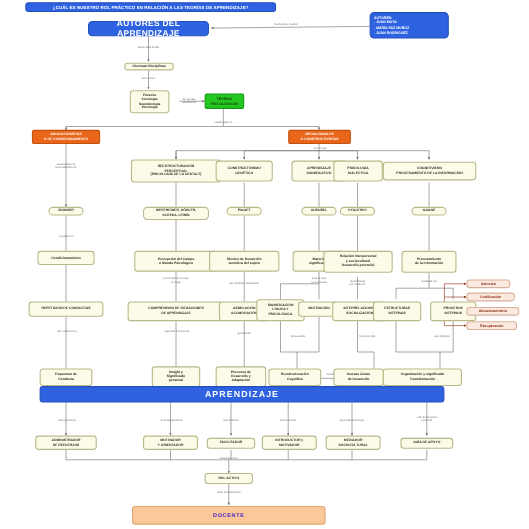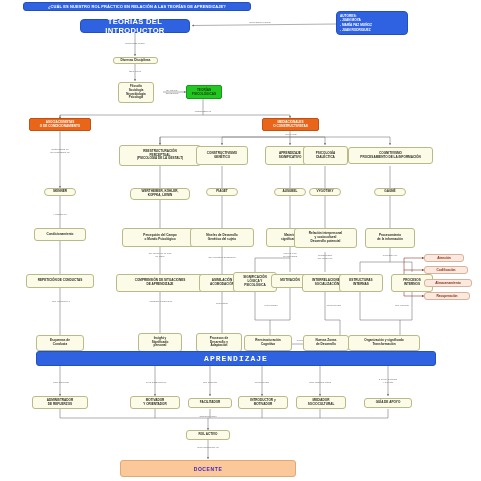--- a/index.html
+++ b/index.html
@@ -25,22 +25,22 @@
   .lbl{position:absolute;color:#6d6d6d;font-size:2.5px;line-height:1.3;
        text-align:center;z-index:2;white-space:pre-line;}
 
   #q-title{left:23px;top:2px;width:228px;height:9px;border-radius:3px;
            font-size:4px;letter-spacing:.1px;}
   #main-title{left:80px;top:19px;width:110px;height:14px;border-radius:4px;
               font-size:7.6px;letter-spacing:.3px;}
   #authors{left:336px;top:11px;width:72px;height:24px;border-radius:4px;
            font-size:3.2px;line-height:1.45;justify-content:flex-start;
            text-align:left;padding:2px 3px;}
-  #aprendizaje-bar{left:36px;top:351px;width:400px;height:15px;border-radius:3px;
-                   font-size:8px;letter-spacing:1px;font-family:Liberation Mono, monospace;}
+  #aprendizaje-bar{left:36px;top:351px;width:368px;height:15px;border-radius:3px;
+                   font-size:8px;letter-spacing:1px;}
   #docente{left:120px;top:460px;width:176px;height:17px;font-size:5px;
            letter-spacing:.6px;}
 </style>
 </head>
 <body>
 
 <div id="map">
 
   <svg id="wires" viewBox="0 0 481 481" xmlns="http://www.w3.org/2000/svg">
     <defs>
@@ -133,21 +133,21 @@
     <g stroke="#8a2b12" stroke-width="0.55" fill="none" marker-end="url(#ahr)">
       <path d="M404,278 L404,258 L424,258"></path>
       <path d="M404,270 L424,270"></path>
       <path d="M404,283 L424,283"></path>
       <path d="M404,283 L404,296 L424,296"></path>
     </g>
   </svg>
 
   <div class="node blue" id="q-title">¿CUÁL ES NUESTRO ROL PRÁCTICO EN RELACIÓN A LAS TEORÍAS DE APRENDIZAJE?</div>
 
-  <div class="node blue" id="main-title">TEORIAS DEL INTRODUCTOR</div>
+  <div class="node blue" id="main-title">AUTORES DEL APRENDIZAJE</div>
 
   <div class="node blue" id="authors" style="white-space:pre-line;">AUTORES:
 - JUAN MOYA
 - MARÍA PAZ MUÑOZ
 - JUAN RODRIGUEZ</div>
 
   <div class="lbl" style="left:215px;top:21px;width:90px;">Nucleamos realizar</div>
   <div class="lbl" style="left:112px;top:42px;width:46px;">planteadas desde</div>
 
   <div class="node cream" style="left:113px;top:57px;width:45px;height:7px;">Diversas Disciplinas</div>

